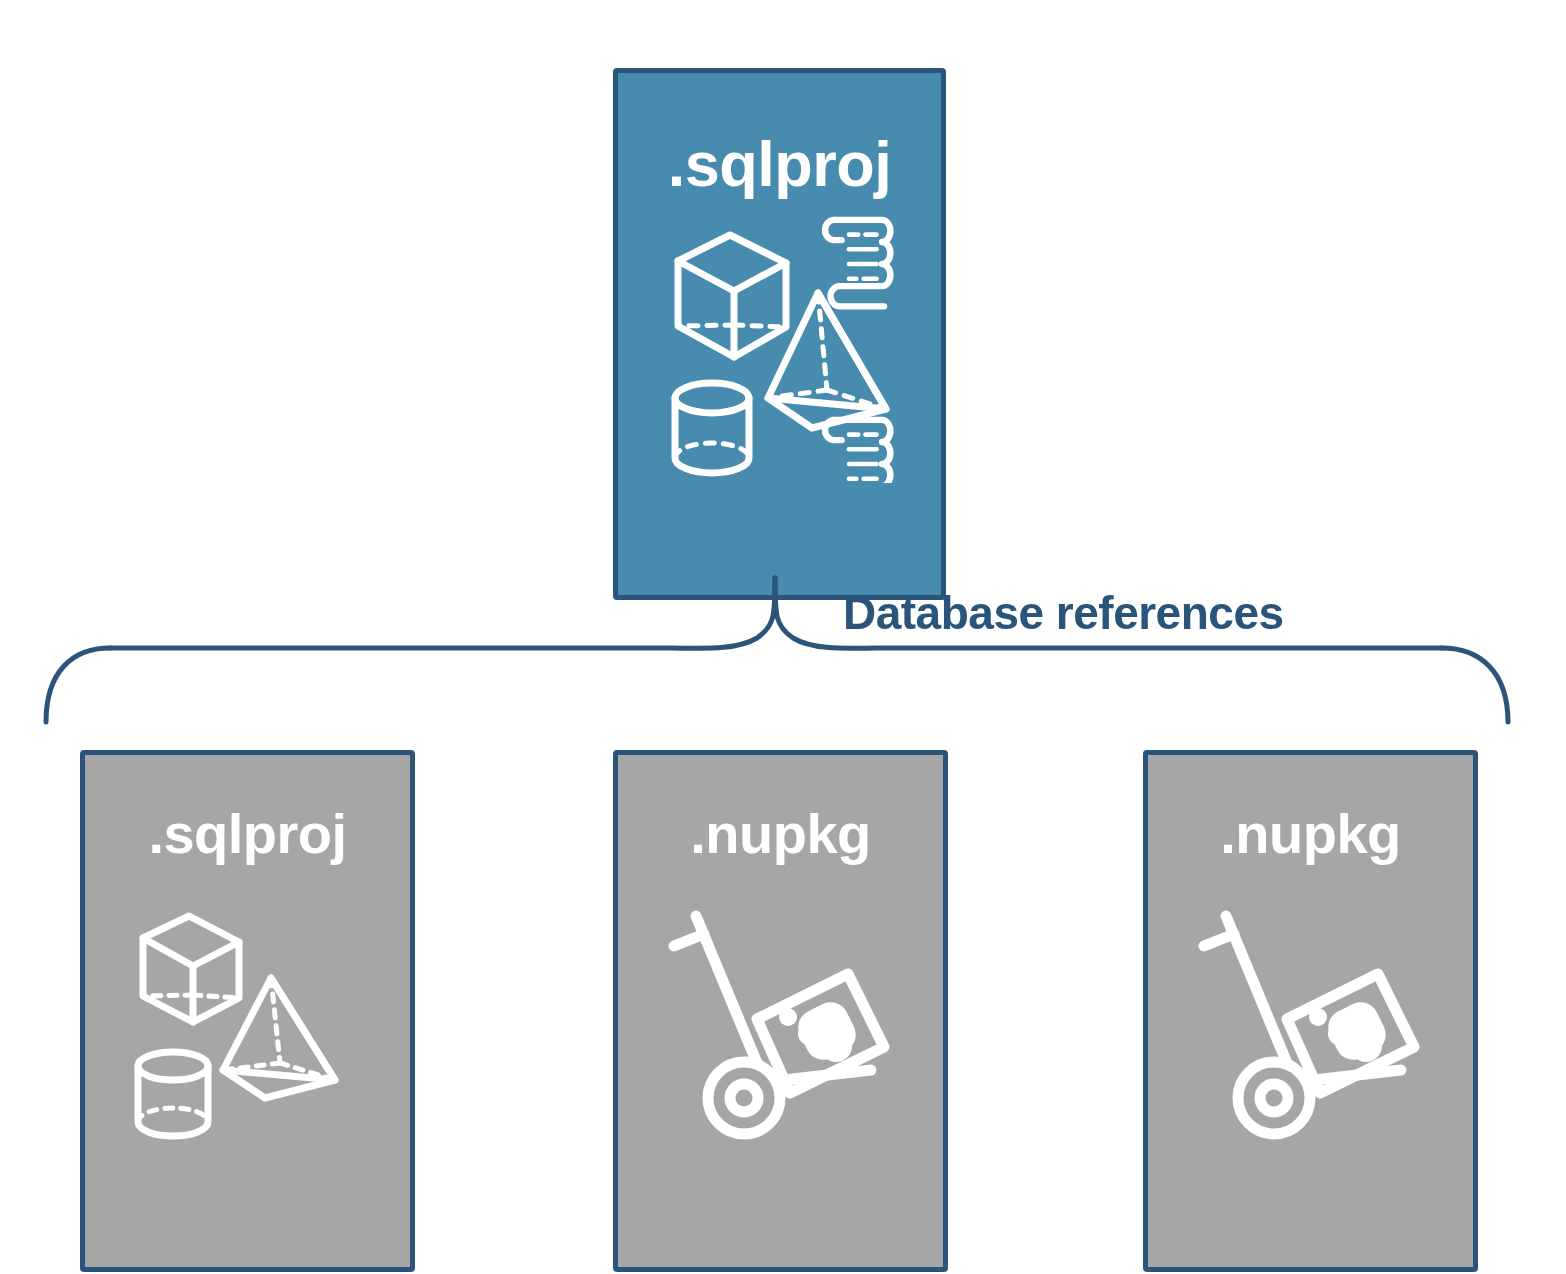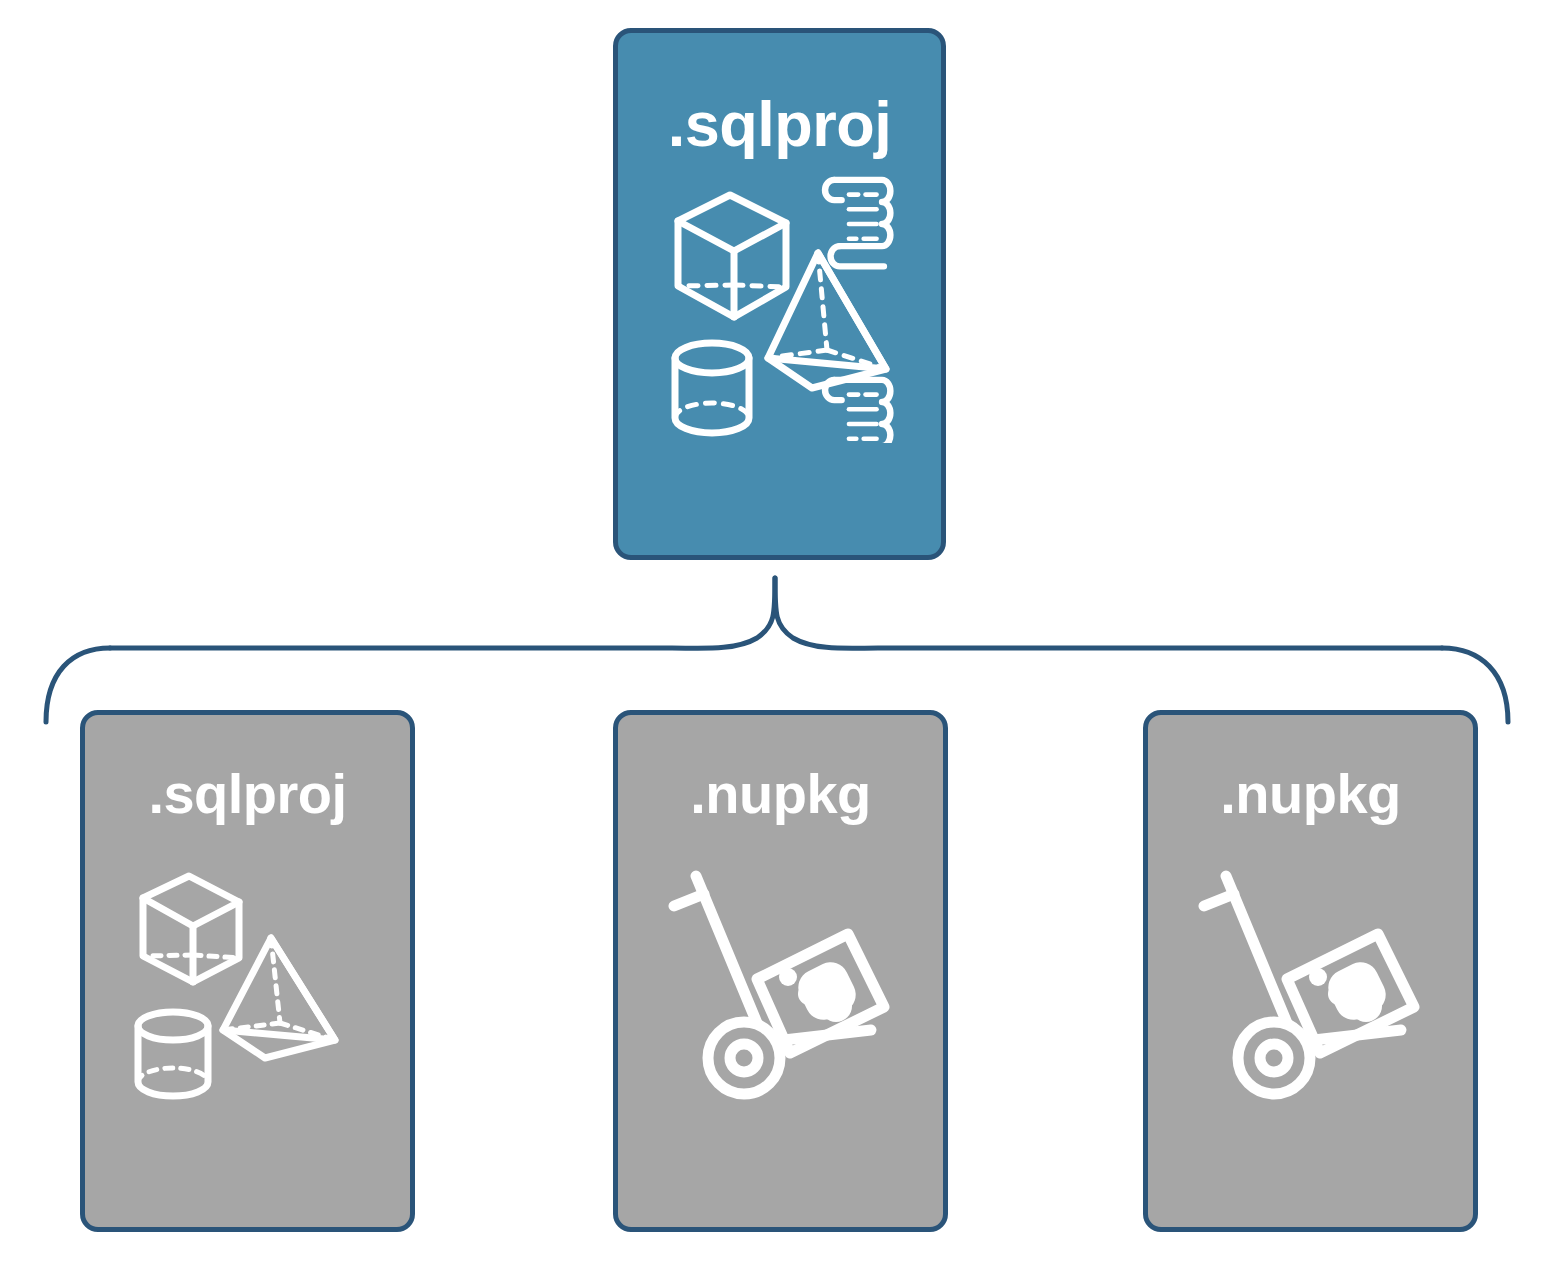--- a/index.html
+++ b/index.html
@@ -13,22 +13,23 @@
   #canvas {
     position: relative;
     width: 1566px;
     height: 1274px;
     background: #ffffff;
     overflow: hidden;
   }
   .node {
     position: absolute;
     box-sizing: border-box;
-    border-radius: 18px;
+    border-radius: 4px;
     border: 5px solid #2a5479;
+    margin-top: 40px;
   }
   .node-label {
     position: absolute;
     left: 0;
     right: 0;
     text-align: center;
     color: #ffffff;
     font-weight: bold;
     letter-spacing: -0.5px;
     user-select: none;
@@ -170,20 +171,21 @@
 
       <path d="M775,578 C775,614 775,626 757,638 C735,651 700,648 672,648 L110,648"></path>
       <path d="M775,578 C775,614 775,626 793,638 C815,651 850,648 878,648 L1442,648"></path>
 
       <path d="M110,648 C72,648 46,672 46,722"></path>
 
       <path d="M1442,648 C1480,648 1508,672 1508,722"></path>
     </g>
   </svg>
 
+  <div id="brace-label">Database references</div>
 
   <div class="node child-node" id="child-0">
     <div class="node-label">.sqlproj</div>
     <div class="child-icons">
       <svg viewBox="0 0 250 250" width="250" height="250" aria-hidden="true">
         <g fill="none" stroke="#ffffff" stroke-width="7" stroke-linejoin="round" stroke-linecap="round">
 
           <g>
             <polygon points="20,38 66,16 116,42 70,66"></polygon>
             <polyline points="20,38 20,96 70,122 116,98 116,42"></polyline>

